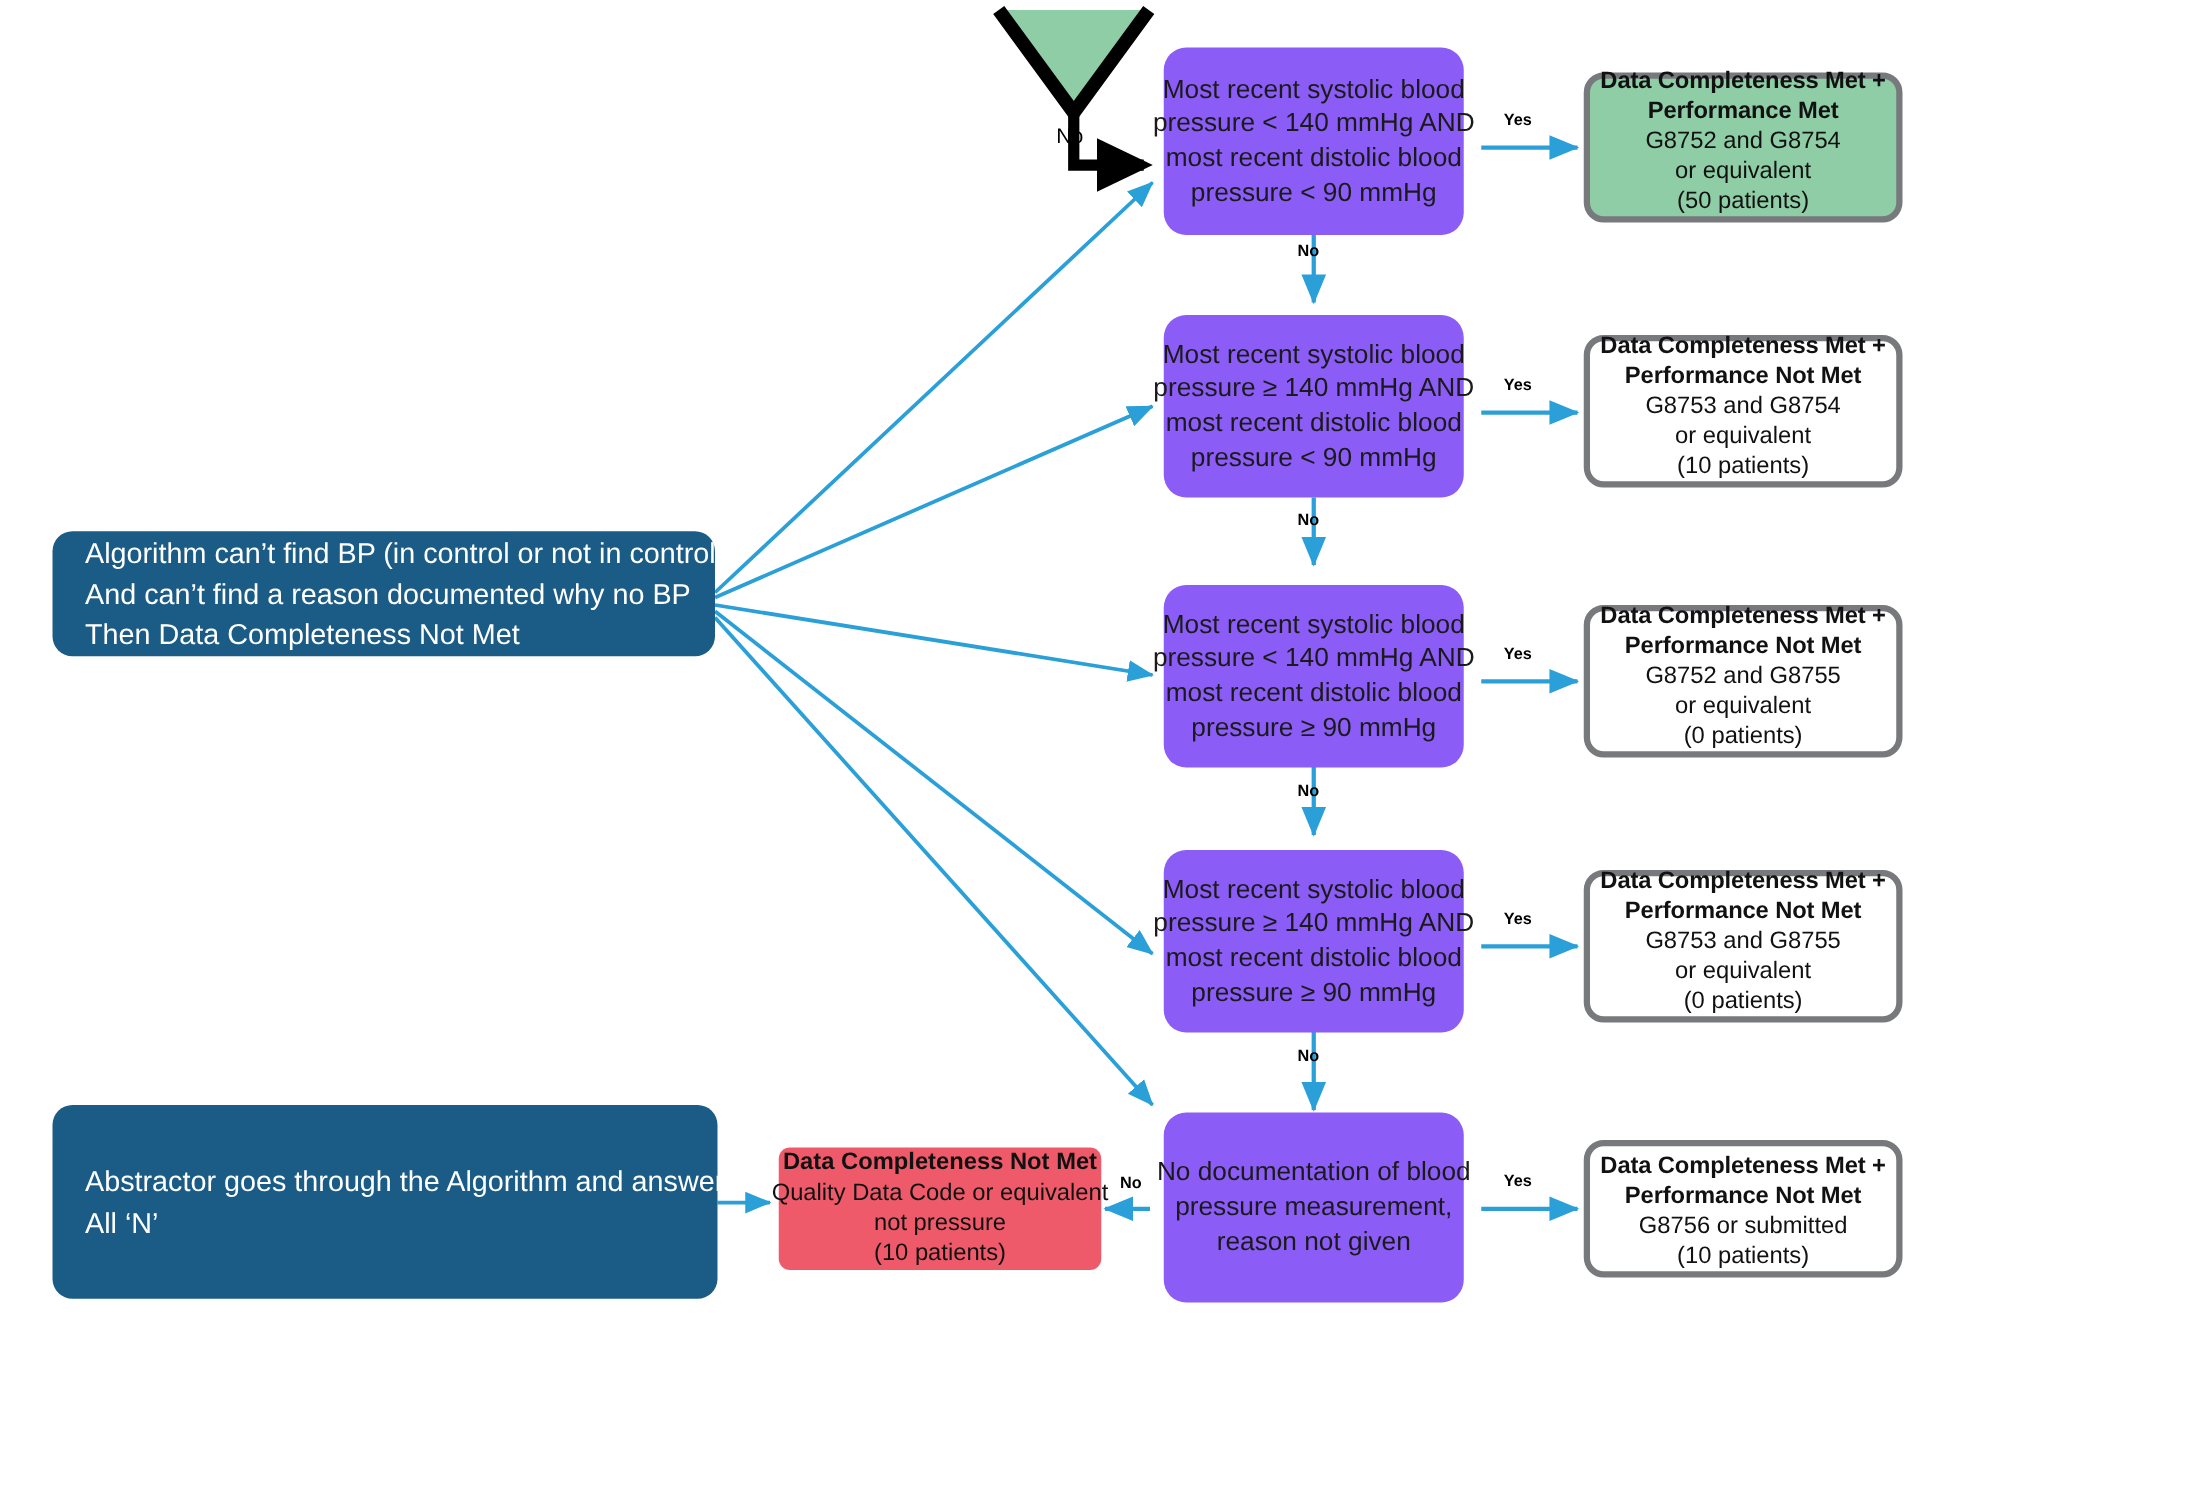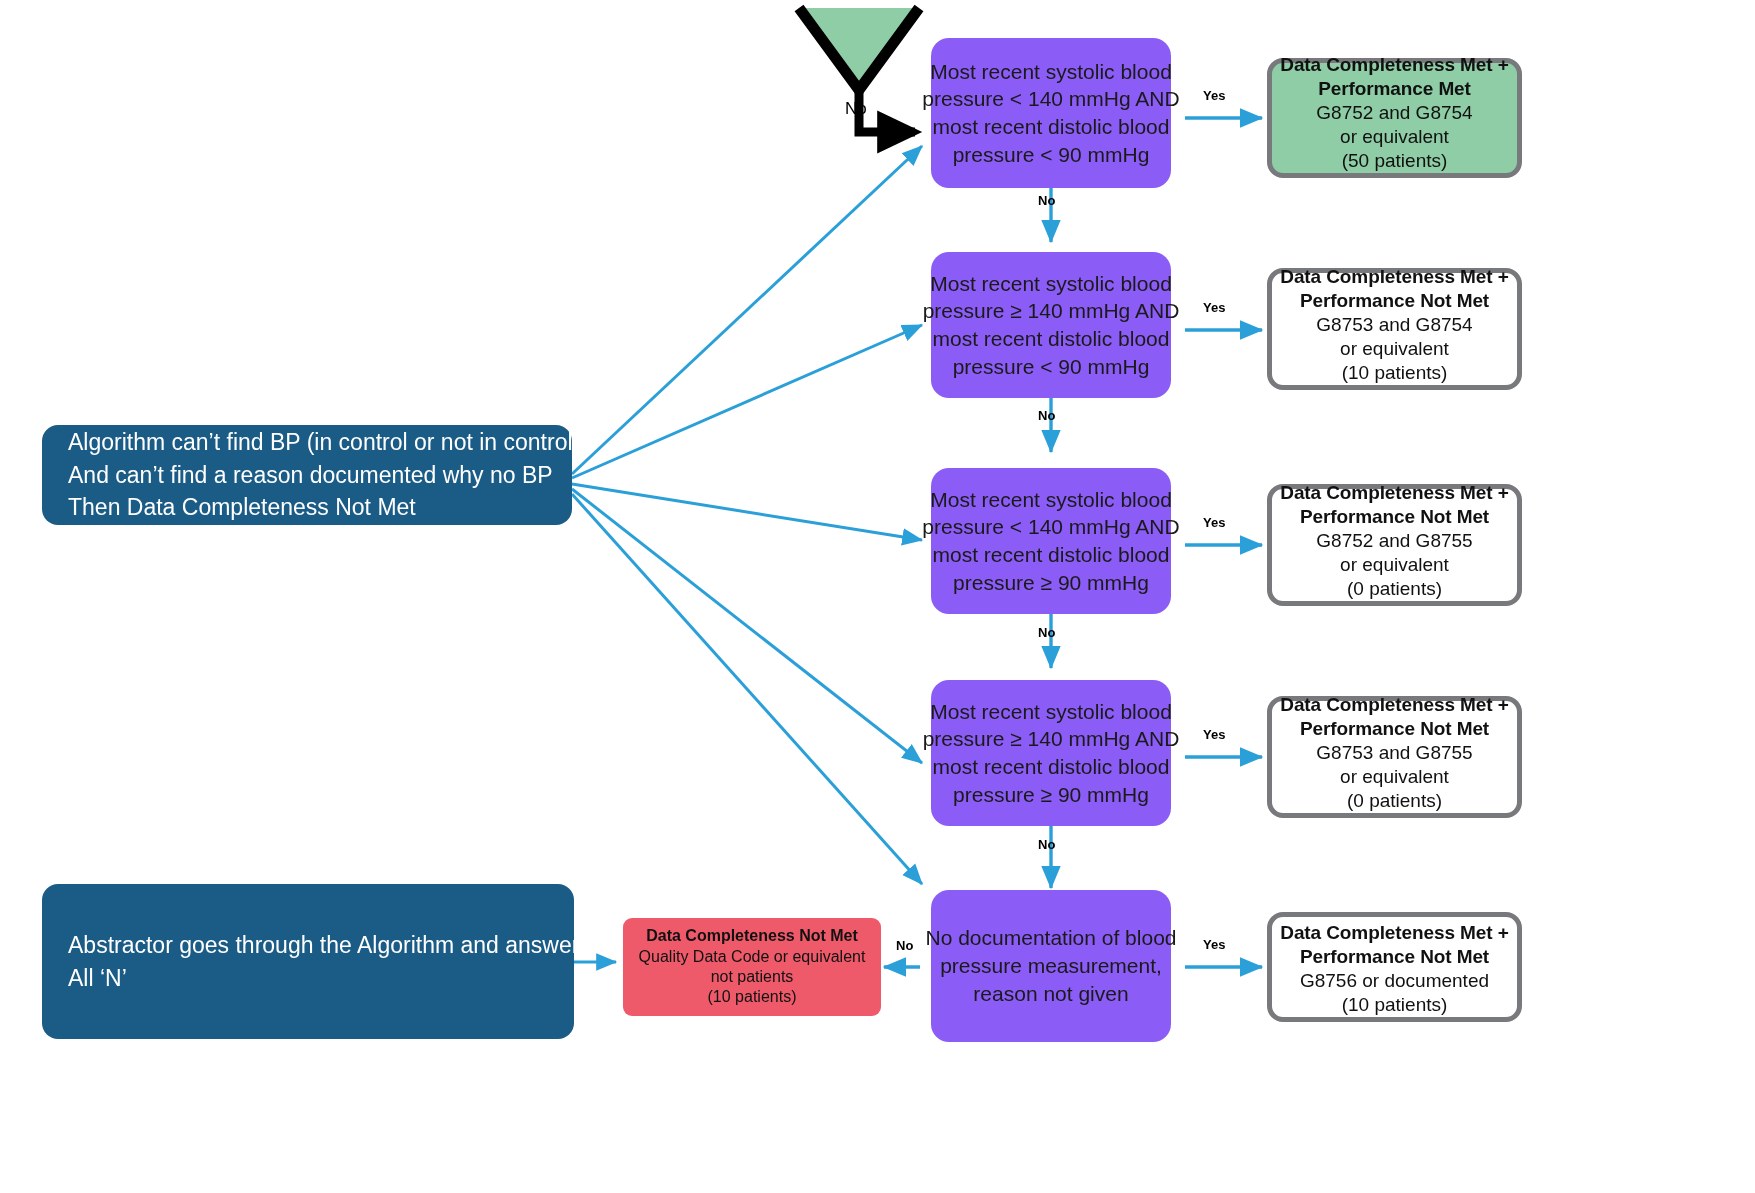--- a/index.html
+++ b/index.html
@@ -76,21 +76,21 @@
     background: #8ecda5;
   }
   .outcome-box .line { display: block; white-space: nowrap; }
   .outcome-box .bold { font-weight: bold; letter-spacing: -0.1px; }
 
   
   .red-box {
     background: #ef5a6a;
     border-radius: 9px;
     color: #111111;
-    font-size: 16px;
+    font-size: 19px;
     line-height: 1.28;
     padding: 0 8px;
   }
   .red-box .line { display: block; white-space: nowrap; }
   .red-box .bold { font-weight: bold; }
 
   
   .edge-label {
     position: absolute;
     font-size: 13px;
@@ -237,28 +237,28 @@
     <span class="line bold">Data Completeness Met +</span>
     <span class="line bold">Performance Not Met</span>
     <span class="line">G8753 and G8755</span>
     <span class="line">or equivalent</span>
     <span class="line">(0 patients)</span>
   </div>
 
   <div class="node outcome-box" style="left:1267px; top:912px; width:255px; height:110px;">
     <span class="line bold">Data Completeness Met +</span>
     <span class="line bold">Performance Not Met</span>
-    <span class="line">G8756 or documented</span>
+    <span class="line">G8756 or submitted</span>
     <span class="line">(10 patients)</span>
   </div>
 
   <div class="node red-box" style="left:623px; top:918px; width:258px; height:98px;">
     <span class="line bold">Data Completeness Not Met</span>
     <span class="line">Quality Data Code or equivalent</span>
-    <span class="line">not patients</span>
+    <span class="line">not pressure</span>
     <span class="line">(10 patients)</span>
   </div>
 
   <div class="edge-label" style="left:1203px; top:88px;">Yes</div>
   <div class="edge-label" style="left:1203px; top:300px;">Yes</div>
   <div class="edge-label" style="left:1203px; top:515px;">Yes</div>
   <div class="edge-label" style="left:1203px; top:727px;">Yes</div>
   <div class="edge-label" style="left:1203px; top:937px;">Yes</div>
 
   <div class="edge-label" style="left:1038px; top:193px;">No</div>

